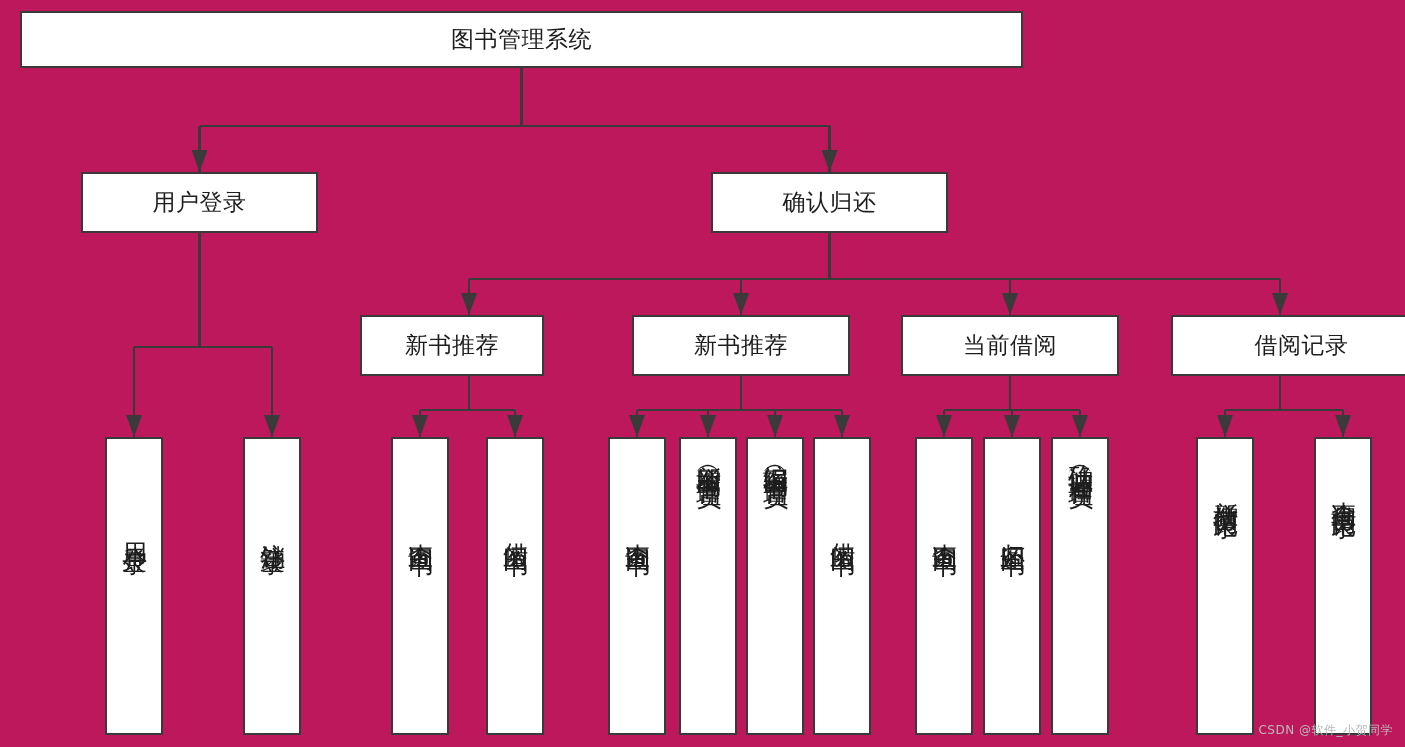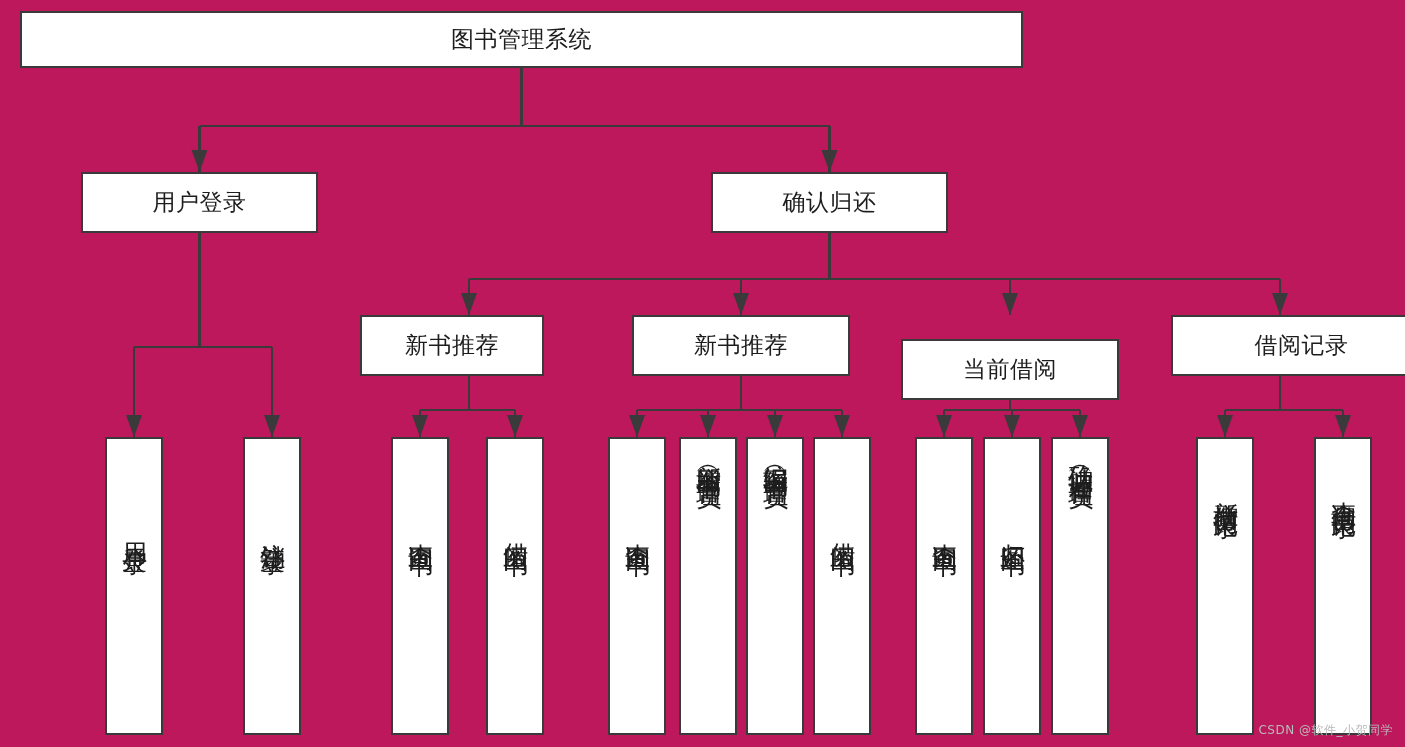--- a/index.html
+++ b/index.html
@@ -146,21 +146,21 @@
   <div class="node horizontal" style="left: 711px; top: 172px; width: 237px; height: 61px;">
     <span class="label">确认归还</span>
   </div>
 
   <div class="node horizontal" style="left: 360px; top: 315px; width: 184px; height: 61px;">
     <span class="label">新书推荐</span>
   </div>
   <div class="node horizontal" style="left: 632px; top: 315px; width: 218px; height: 61px;">
     <span class="label">新书推荐</span>
   </div>
-  <div class="node horizontal" style="left: 901px; top: 315px; width: 218px; height: 61px; margin-top: 24px;">
+  <div class="node horizontal" style="left: 901px; top: 315px; width: 218px; height: 61px;">
     <span class="label">当前借阅</span>
   </div>
   <div class="node horizontal" style="left: 1171px; top: 315px; width: 261px; height: 61px;">
     <span class="label">借阅记录</span>
   </div>
 
   <div class="node vertical mid" style="left: 105px; top: 437px; width: 58px; height: 298px;">
     <span class="label">用户登录</span>
   </div>
   <div class="node vertical mid" style="left: 243px; top: 437px; width: 58px; height: 298px;">

